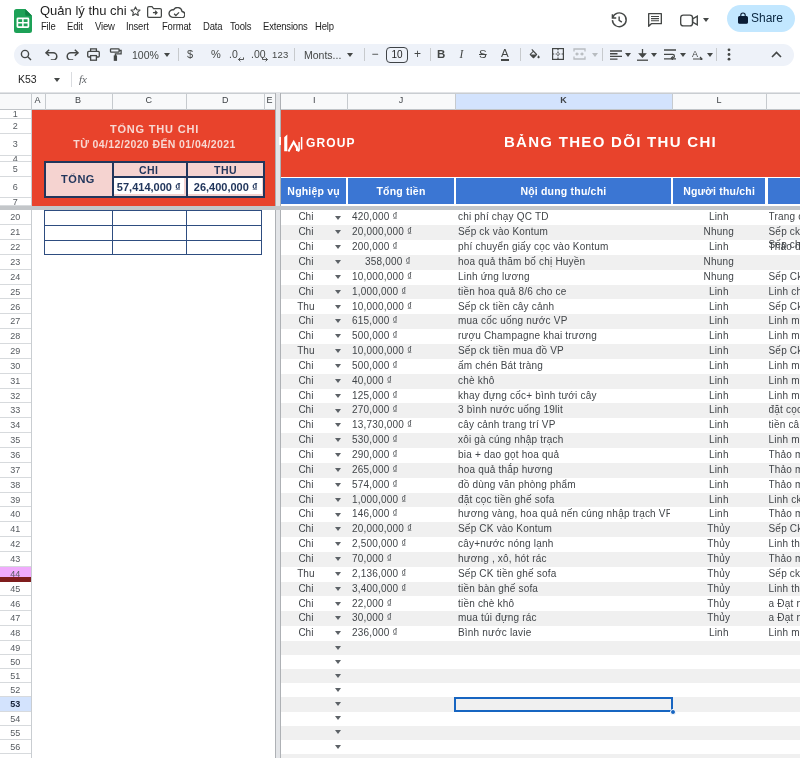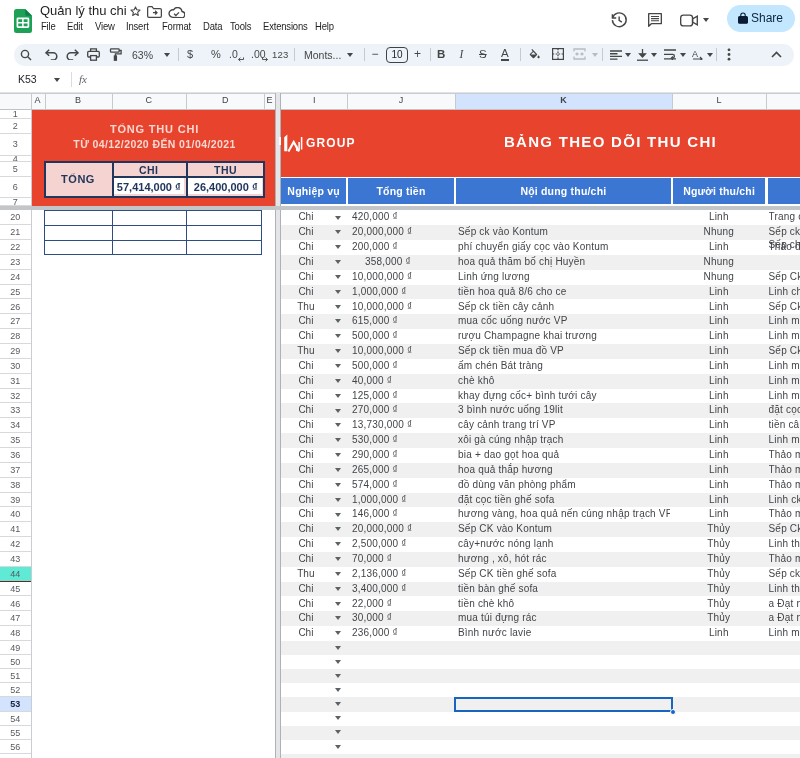--- a/index.html
+++ b/index.html
@@ -68,21 +68,21 @@
 <svg class="ab" style="left:86.5px;top:48px" width="13" height="13" viewBox="0 0 13 13" fill="none" stroke="#444746" stroke-width="1.3">
       <path d="M3.6 3.2 V0.8 h5.8 v2.4"></path>
       <rect x="0.7" y="3.4" width="11.6" height="5.6" rx="1"></rect>
       <rect x="3.6" y="7.6" width="5.8" height="4.6" fill="#eef2f9"></rect>
     </svg>
 <svg class="ab" style="left:109px;top:48px" width="13" height="13" viewBox="0 0 13 13" fill="none" stroke="#444746" stroke-width="1.3">
       <rect x="1.5" y="0.8" width="8.6" height="3.4" rx="0.6"></rect>
       <path d="M10.1 2.5 h2 v3.4 h-5.7 v2"></path>
       <rect x="5.4" y="8 " width="2" height="4.2" fill="#444746"></rect>
     </svg>
-<div class="ab" style="left:132px;top:48.5px;font-size:10.5px;color:#444746">63%</div>
+<div class="ab" style="left:132px;top:48.5px;font-size:10.5px;color:#444746">100%</div>
 <div class="ab" style="left:164px;top:53px;width:0;height:0;border-left:3.5px solid transparent;border-right:3.5px solid transparent;border-top:4.2px solid #444746"></div>
 <div class="ab" style="left:177.5px;top:48px;width:1px;height:13px;background:#c7cacd"></div>
 <div class="ab" style="left:187px;top:48px;font-size:11px;color:#444746">$</div>
 <div class="ab" style="left:211px;top:48px;font-size:11px;color:#444746">%</div>
 <div class="ab" style="left:229px;top:47.5px;font-size:10.5px;color:#444746">.0</div>
 <svg class="ab" style="left:238px;top:57px" width="6" height="5" viewBox="0 0 7 6" fill="none" stroke="#444746" stroke-width="1.1">
       <path d="M6.5 0.5 v2.5 h-6"></path>
       <path d="M2.8 0.8 L0.5 3 l2.3 2.2"></path>
     </svg>
 <div class="ab" style="left:251px;top:47.5px;font-size:10.5px;color:#444746">.00</div>
@@ -197,21 +197,21 @@
 <div class="ab" style="left:0;top:418.3px;width:30.6px;height:14.85px;background:#fff;border-bottom:1px solid #d7dadd;overflow:hidden;font-size:9px;font-weight:normal;color:#565b60;text-align:center;line-height:14.85px"><span style="display:inline-block;width:28px">34</span></div>
 <div class="ab" style="left:0;top:433.15px;width:30.6px;height:14.85px;background:#fff;border-bottom:1px solid #d7dadd;overflow:hidden;font-size:9px;font-weight:normal;color:#565b60;text-align:center;line-height:14.85px"><span style="display:inline-block;width:28px">35</span></div>
 <div class="ab" style="left:0;top:448.0px;width:30.6px;height:14.85px;background:#fff;border-bottom:1px solid #d7dadd;overflow:hidden;font-size:9px;font-weight:normal;color:#565b60;text-align:center;line-height:14.85px"><span style="display:inline-block;width:28px">36</span></div>
 <div class="ab" style="left:0;top:462.85px;width:30.6px;height:14.85px;background:#fff;border-bottom:1px solid #d7dadd;overflow:hidden;font-size:9px;font-weight:normal;color:#565b60;text-align:center;line-height:14.85px"><span style="display:inline-block;width:28px">37</span></div>
 <div class="ab" style="left:0;top:477.70000000000005px;width:30.6px;height:14.85px;background:#fff;border-bottom:1px solid #d7dadd;overflow:hidden;font-size:9px;font-weight:normal;color:#565b60;text-align:center;line-height:14.85px"><span style="display:inline-block;width:28px">38</span></div>
 <div class="ab" style="left:0;top:492.54999999999995px;width:30.6px;height:14.85px;background:#fff;border-bottom:1px solid #d7dadd;overflow:hidden;font-size:9px;font-weight:normal;color:#565b60;text-align:center;line-height:14.85px"><span style="display:inline-block;width:28px">39</span></div>
 <div class="ab" style="left:0;top:507.4px;width:30.6px;height:14.85px;background:#fff;border-bottom:1px solid #d7dadd;overflow:hidden;font-size:9px;font-weight:normal;color:#565b60;text-align:center;line-height:14.85px"><span style="display:inline-block;width:28px">40</span></div>
 <div class="ab" style="left:0;top:522.25px;width:30.6px;height:14.85px;background:#fff;border-bottom:1px solid #d7dadd;overflow:hidden;font-size:9px;font-weight:normal;color:#565b60;text-align:center;line-height:14.85px"><span style="display:inline-block;width:28px">41</span></div>
 <div class="ab" style="left:0;top:537.1px;width:30.6px;height:14.85px;background:#fff;border-bottom:1px solid #d7dadd;overflow:hidden;font-size:9px;font-weight:normal;color:#565b60;text-align:center;line-height:14.85px"><span style="display:inline-block;width:28px">42</span></div>
 <div class="ab" style="left:0;top:551.95px;width:30.6px;height:14.85px;background:#fff;border-bottom:1px solid #d7dadd;overflow:hidden;font-size:9px;font-weight:normal;color:#565b60;text-align:center;line-height:14.85px"><span style="display:inline-block;width:28px">43</span></div>
-<div class="ab" style="left:0;top:566.8px;width:30.6px;height:14.85px;background:#5eead4;border-bottom:1px solid #7f1d1d;overflow:hidden;font-size:9px;font-weight:normal;color:#565b60;text-align:center;line-height:14.85px"><span style="display:inline-block;width:28px">44</span></div>
+<div class="ab" style="left:0;top:566.8px;width:30.6px;height:14.85px;background:#f0abfc;border-bottom:5px solid #7f1d1d;overflow:hidden;font-size:9px;font-weight:normal;color:#565b60;text-align:center;line-height:14.85px"><span style="display:inline-block;width:28px">44</span></div>
 <div class="ab" style="left:0;top:581.65px;width:30.6px;height:14.85px;background:#fff;border-bottom:1px solid #d7dadd;overflow:hidden;font-size:9px;font-weight:normal;color:#565b60;text-align:center;line-height:14.85px"><span style="display:inline-block;width:28px">45</span></div>
 <div class="ab" style="left:0;top:596.5px;width:30.6px;height:14.85px;background:#fff;border-bottom:1px solid #d7dadd;overflow:hidden;font-size:9px;font-weight:normal;color:#565b60;text-align:center;line-height:14.85px"><span style="display:inline-block;width:28px">46</span></div>
 <div class="ab" style="left:0;top:611.35px;width:30.6px;height:14.85px;background:#fff;border-bottom:1px solid #d7dadd;overflow:hidden;font-size:9px;font-weight:normal;color:#565b60;text-align:center;line-height:14.85px"><span style="display:inline-block;width:28px">47</span></div>
 <div class="ab" style="left:0;top:626.2px;width:30.6px;height:14.85px;background:#fff;border-bottom:1px solid #d7dadd;overflow:hidden;font-size:9px;font-weight:normal;color:#565b60;text-align:center;line-height:14.85px"><span style="display:inline-block;width:28px">48</span></div>
 <div class="ab" style="left:0;top:641.05px;width:30.6px;height:14.1px;background:#fff;border-bottom:1px solid #d7dadd;overflow:hidden;font-size:9px;font-weight:normal;color:#565b60;text-align:center;line-height:14.1px"><span style="display:inline-block;width:28px">49</span></div>
 <div class="ab" style="left:0;top:655.15px;width:30.6px;height:14.1px;background:#fff;border-bottom:1px solid #d7dadd;overflow:hidden;font-size:9px;font-weight:normal;color:#565b60;text-align:center;line-height:14.1px"><span style="display:inline-block;width:28px">50</span></div>
 <div class="ab" style="left:0;top:669.25px;width:30.6px;height:14.1px;background:#fff;border-bottom:1px solid #d7dadd;overflow:hidden;font-size:9px;font-weight:normal;color:#565b60;text-align:center;line-height:14.1px"><span style="display:inline-block;width:28px">51</span></div>
 <div class="ab" style="left:0;top:683.3499999999999px;width:30.6px;height:14.1px;background:#fff;border-bottom:1px solid #d7dadd;overflow:hidden;font-size:9px;font-weight:normal;color:#565b60;text-align:center;line-height:14.1px"><span style="display:inline-block;width:28px">52</span></div>
 <div class="ab" style="left:0;top:697.4499999999999px;width:30.6px;height:14.1px;background:#d3e3fd;border-bottom:1px solid #d7dadd;overflow:hidden;font-size:9px;font-weight:bold;color:#17233a;text-align:center;line-height:14.1px"><span style="display:inline-block;width:28px">53</span></div>
 <div class="ab" style="left:0;top:711.55px;width:30.6px;height:14.1px;background:#fff;border-bottom:1px solid #d7dadd;overflow:hidden;font-size:9px;font-weight:normal;color:#565b60;text-align:center;line-height:14.1px"><span style="display:inline-block;width:28px">54</span></div>
@@ -288,20 +288,21 @@
 <div class="ab" style="left:281.4px;top:669.25px;width:518.6px;height:14.1px;background:#f0f0f0"></div>
 <div class="ab" style="left:281.4px;top:683.3499999999999px;width:518.6px;height:14.1px;background:#fff"></div>
 <div class="ab" style="left:281.4px;top:697.4499999999999px;width:518.6px;height:14.1px;background:#f0f0f0"></div>
 <div class="ab" style="left:281.4px;top:711.55px;width:518.6px;height:14.1px;background:#fff"></div>
 <div class="ab" style="left:281.4px;top:725.65px;width:518.6px;height:14.1px;background:#f0f0f0"></div>
 <div class="ab" style="left:281.4px;top:739.75px;width:518.6px;height:14.1px;background:#fff"></div>
 <div class="ab" style="left:281.4px;top:753.8499999999999px;width:518.6px;height:14.1px;background:#f0f0f0"></div>
 <div class="ab" style="left:281.4px;top:210.4px;width:49px;text-align:center;font-size:10px;color:#414549;line-height:14.85px">Chi</div>
 <div class="ab" style="left:334.5px;top:215.525px;width:0;height:0;border-left:3.8px solid transparent;border-right:3.8px solid transparent;border-top:4.6px solid #5c6166"></div>
 <div class="ab" style="left:352px;top:210.4px;font-size:10px;color:#414549;line-height:14.85px;letter-spacing:0.2px">420,000 ₫</div>
+<div class="ab" style="left:458px;top:210.4px;width:212px;overflow:hidden;white-space:nowrap;font-size:10px;color:#414549;line-height:14.85px;letter-spacing:0.2px">chi phí chạy QC TD</div>
 <div class="ab" style="left:672.8px;top:210.4px;width:92px;text-align:center;font-size:10px;color:#414549;line-height:14.85px;letter-spacing:0.2px">Linh</div>
 <div class="ab" style="left:768.5px;top:210.4px;width:31.5px;overflow:hidden;white-space:nowrap;font-size:10px;color:#414549;line-height:14.85px;letter-spacing:0.2px">Trang c</div>
 <div class="ab" style="left:281.4px;top:225.25px;width:49px;text-align:center;font-size:10px;color:#414549;line-height:14.85px">Chi</div>
 <div class="ab" style="left:334.5px;top:230.375px;width:0;height:0;border-left:3.8px solid transparent;border-right:3.8px solid transparent;border-top:4.6px solid #5c6166"></div>
 <div class="ab" style="left:352px;top:225.25px;font-size:10px;color:#414549;line-height:14.85px;letter-spacing:0.2px">20,000,000 ₫</div>
 <div class="ab" style="left:458px;top:225.25px;width:212px;overflow:hidden;white-space:nowrap;font-size:10px;color:#414549;line-height:14.85px;letter-spacing:0.2px">Sếp ck vào Kontum</div>
 <div class="ab" style="left:672.8px;top:225.25px;width:92px;text-align:center;font-size:10px;color:#414549;line-height:14.85px;letter-spacing:0.2px">Nhung</div>
 <div class="ab" style="left:768.5px;top:225.25px;width:31.5px;overflow:hidden;white-space:nowrap;font-size:10px;color:#414549;line-height:14.85px;letter-spacing:0.2px">Sếp ck </div>
 <div class="ab" style="left:281.4px;top:240.1px;width:49px;text-align:center;font-size:10px;color:#414549;line-height:14.85px">Chi</div>
 <div class="ab" style="left:334.5px;top:245.225px;width:0;height:0;border-left:3.8px solid transparent;border-right:3.8px solid transparent;border-top:4.6px solid #5c6166"></div>

